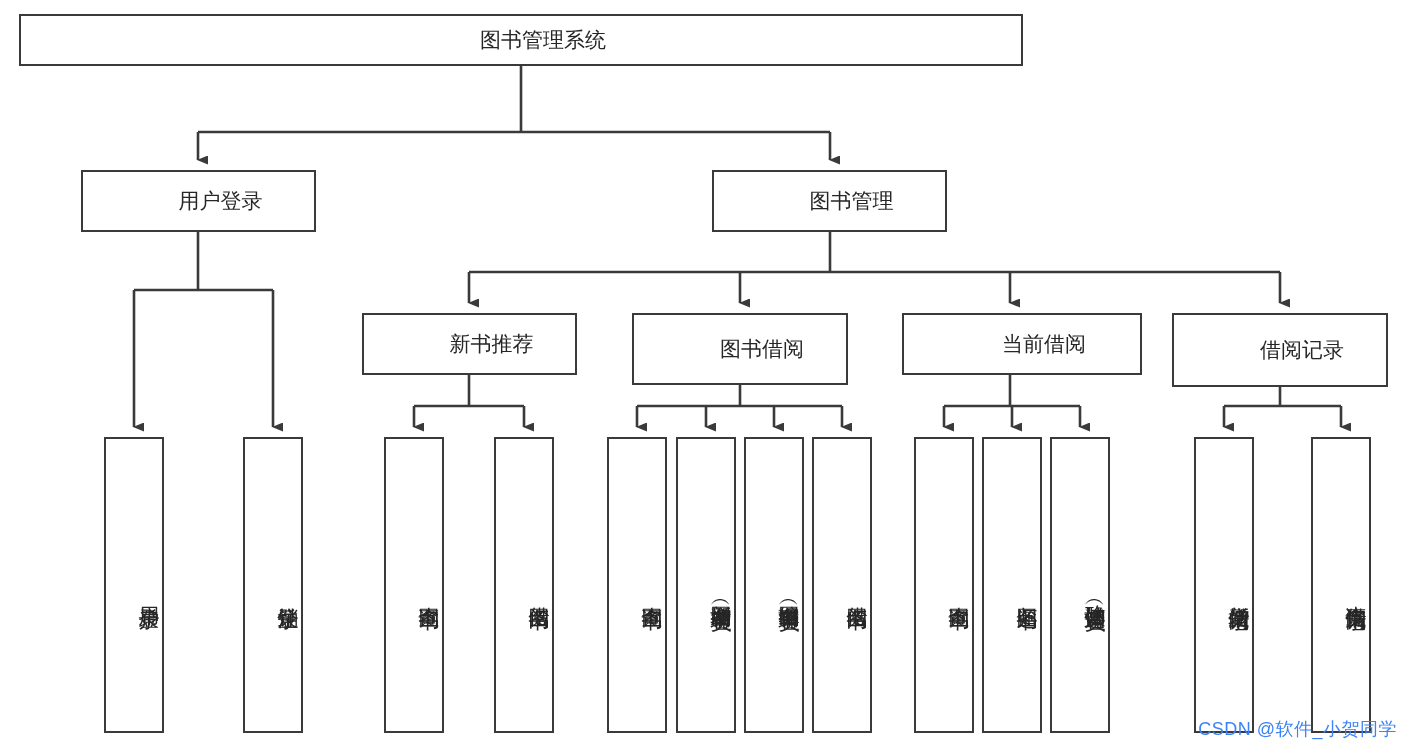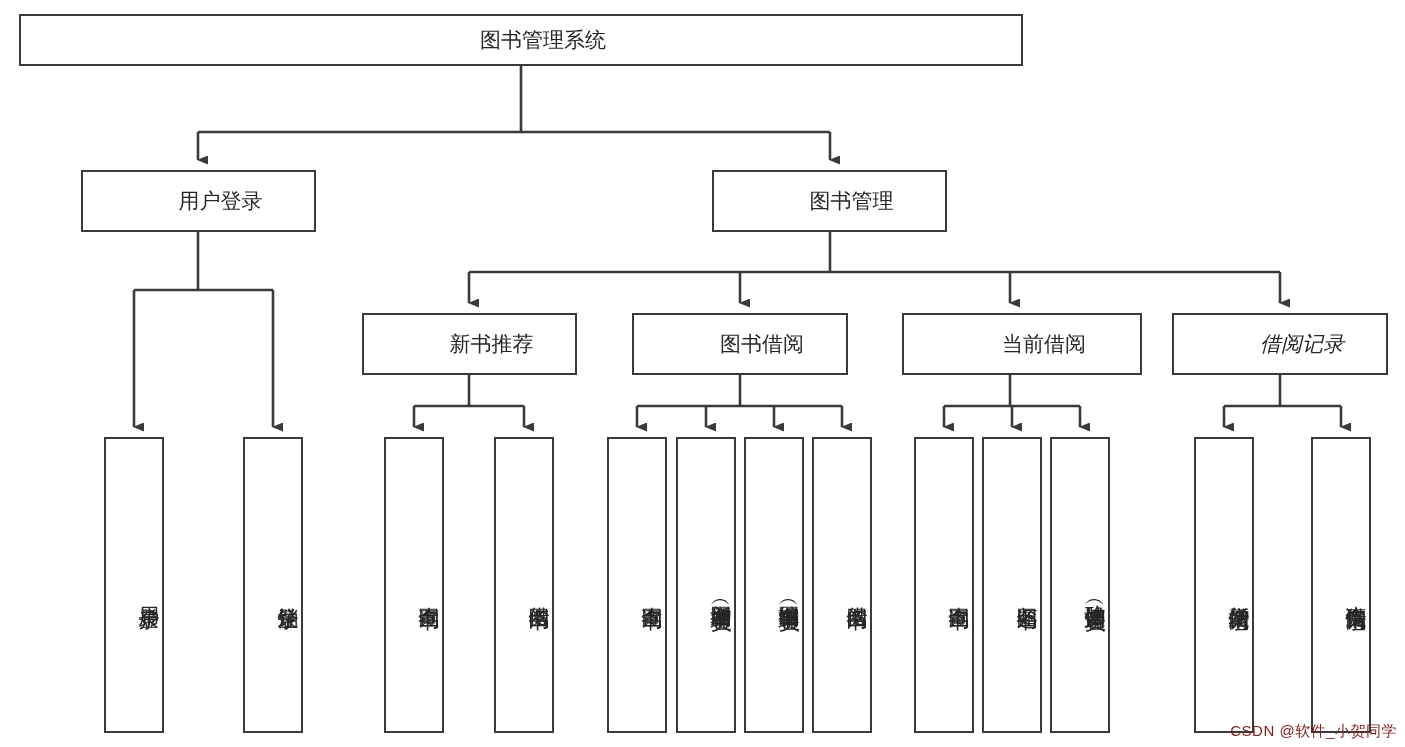--- a/index.html
+++ b/index.html
@@ -48,22 +48,22 @@
   }
   .node.v span{
     writing-mode:vertical-rl;
     text-orientation:upright;
     display:block;
   }
   .watermark{
     position:absolute;
     right:8px;
     bottom:6px;
-    font-size:15px;
-    color:#7f1d1d;
+    font-size:18px;
+    color:#3b82f6;
     z-index:3;
     white-space:nowrap;
     letter-spacing:.5px;
   }
 </style>
 </head>
 <body>
 
 <div id="stage">
 
@@ -126,29 +126,29 @@
   </div>
 
   <div class="node h" style="left:362px;top:313px;width:215px;height:62px;">
     <span>新书推荐</span>
   </div>
 
   <div class="node h" style="left:712px;top:170px;width:235px;height:62px;">
     <span>图书管理</span>
   </div>
 
-  <div class="node h" style="left:632px;top:313px;width:216px;height:62px;">
+  <div class="node h" style="left:632px;top:313px;width:216px;height:72px;">
     <span>图书借阅</span>
   </div>
 
   <div class="node h" style="left:902px;top:313px;width:240px;height:62px;">
     <span>当前借阅</span>
   </div>
 
-  <div class="node h" style="left:1172px;top:313px;width:216px;height:62px;font-style:italic;">
+  <div class="node h" style="left:1172px;top:313px;width:216px;height:74px;">
     <span>借阅记录</span>
   </div>
 
   <div class="node v" style="left:104px;top:437px;width:60px;height:296px;">
     <span>用户登录</span>
   </div>
 
   <div class="node v" style="left:243px;top:437px;width:60px;height:296px;">
     <span>注销登录</span>
   </div>

